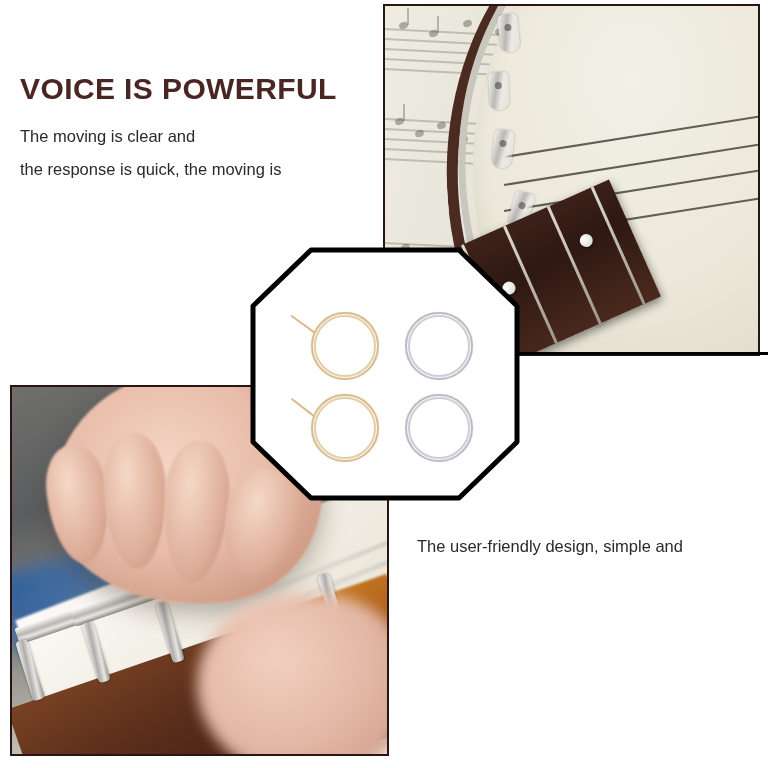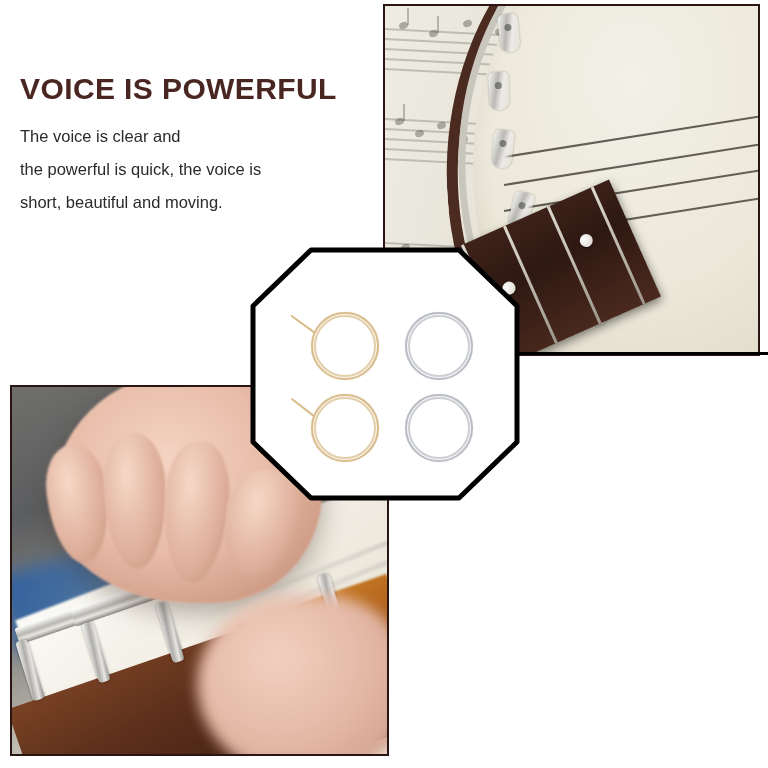--- a/index.html
+++ b/index.html
@@ -470,24 +470,24 @@
 
     <div class="coil coil-silver" style="left:156px; top:148px; width:70px; height:70px;">
       <div class="coil-ring" style="left:0; top:0; width:64px; height:64px;"></div>
       <div class="coil-ring" style="left:3px; top:3px; width:58px; height:58px; opacity:0.72;"></div>
     </div>
   </div>
 
   <div class="text-block" id="block-voice">
     <h2 class="headline">VOICE IS POWERFUL</h2>
     <p class="body-copy">
-      <span>The voice is clear and</span>
-      <span>the powerful is quick, the voice is</span>
-      <span>short, beautiful and moving.</span>
+      <span>The moving is clear and</span>
+      <span>the response is quick, the moving is</span>
     </p>
   </div>
 
   <div class="text-block" id="block-easy">
     <p class="body-copy">
+      <span>The user-friendly design, simple and</span>
     </p>
   </div>
 
 </div>
 
 </body></html>

